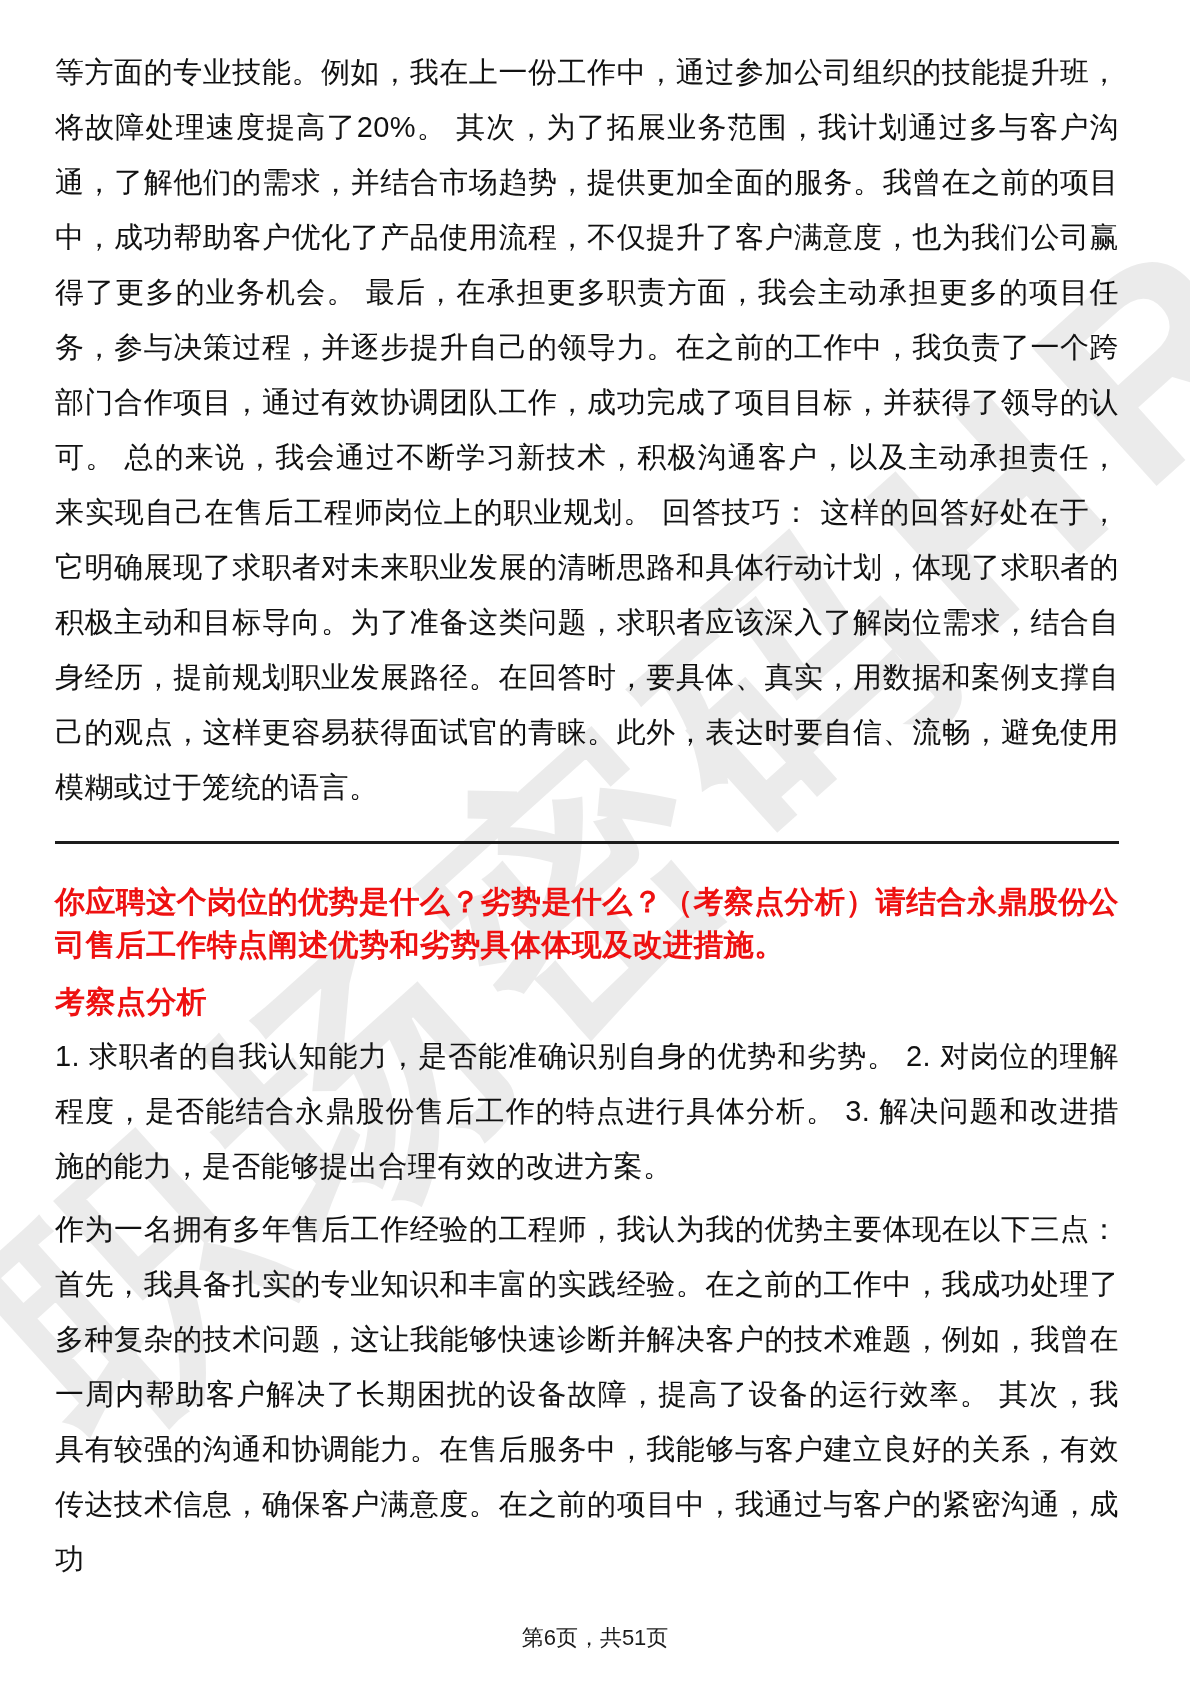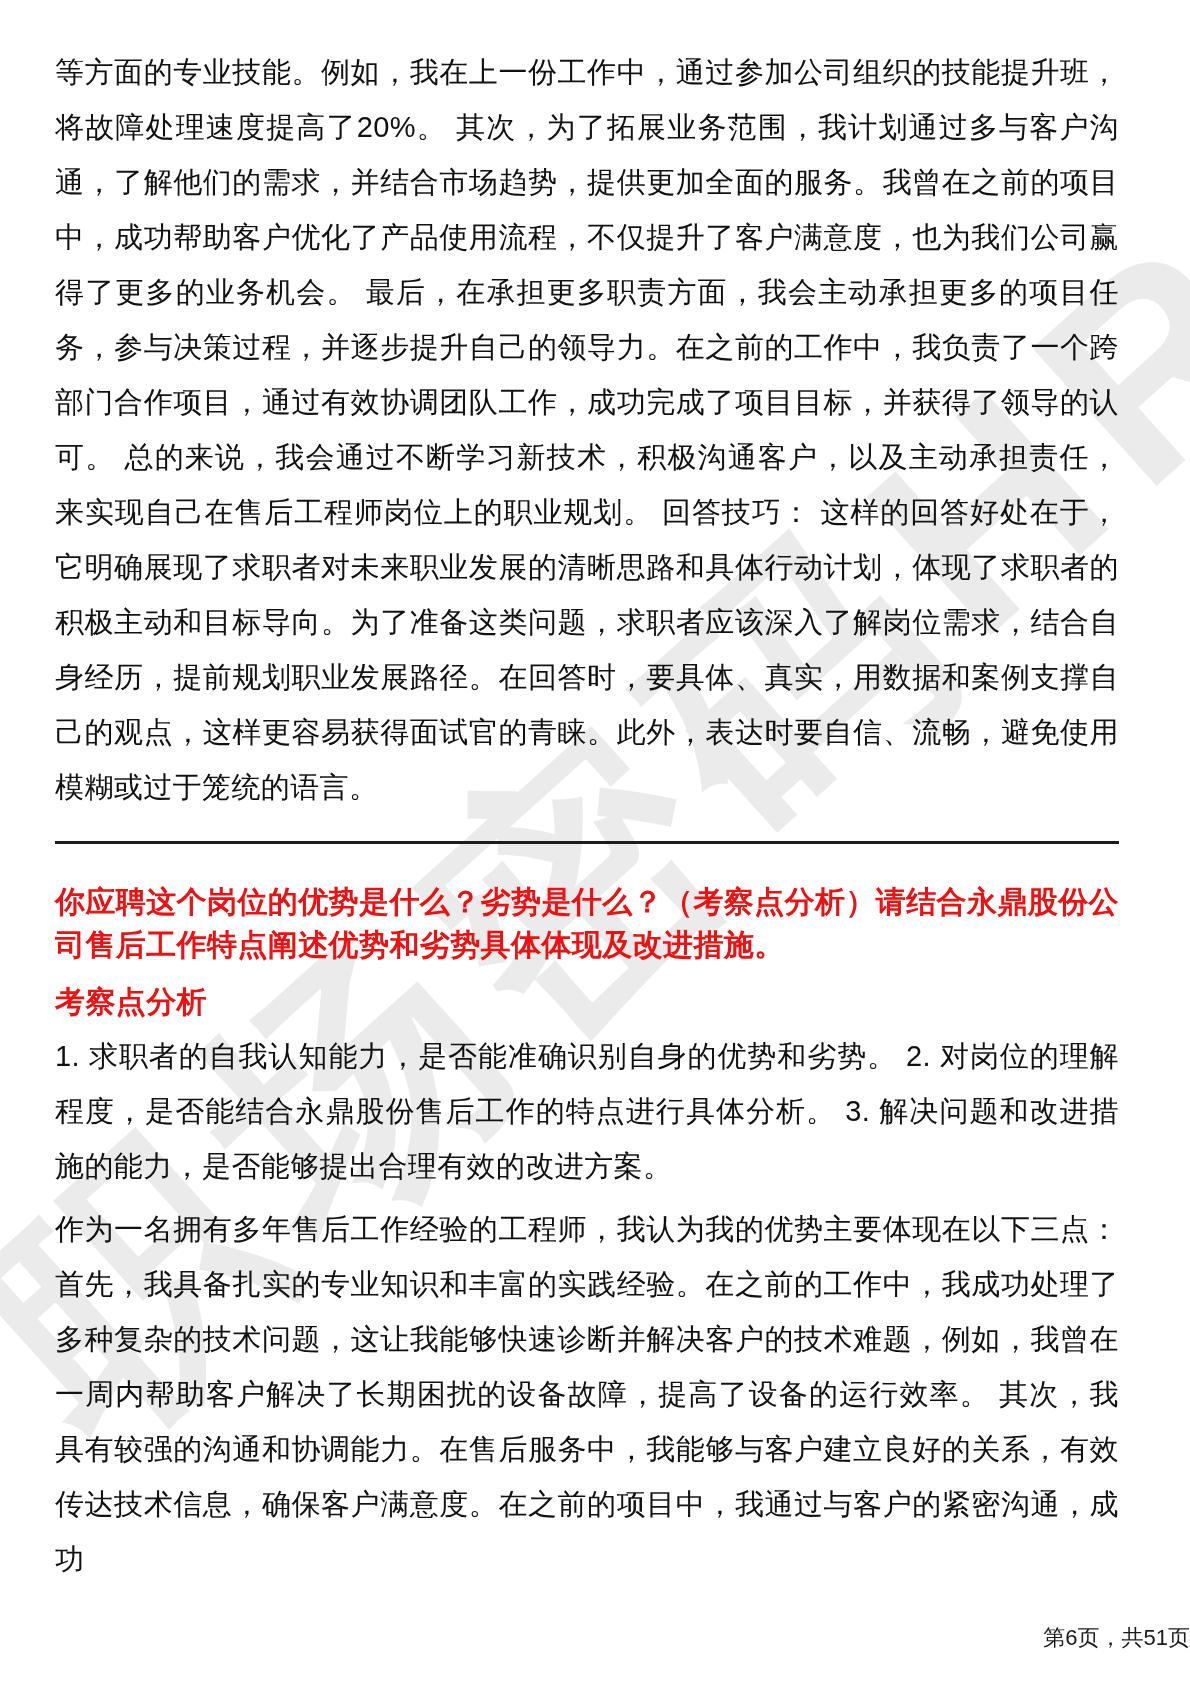--- a/index.html
+++ b/index.html
@@ -67,21 +67,21 @@
     letter-spacing: 0.4px;
   }
   p.body.after-title { margin-top: 6px; }
   h3.subhead.second { margin-top: 22px; }
   p.body.answer { margin-top: 8px; }
   .footer {
     position: absolute;
     left: 0;
     bottom: 32px;
     width: 100%;
-    text-align: right;
+    text-align: center;
     font-size: 22px;
     line-height: 28px;
     color: #1a1a1a;
     background: #ffffff;
     z-index: 2;
   }
 </style>
 </head>
 <body>
 

